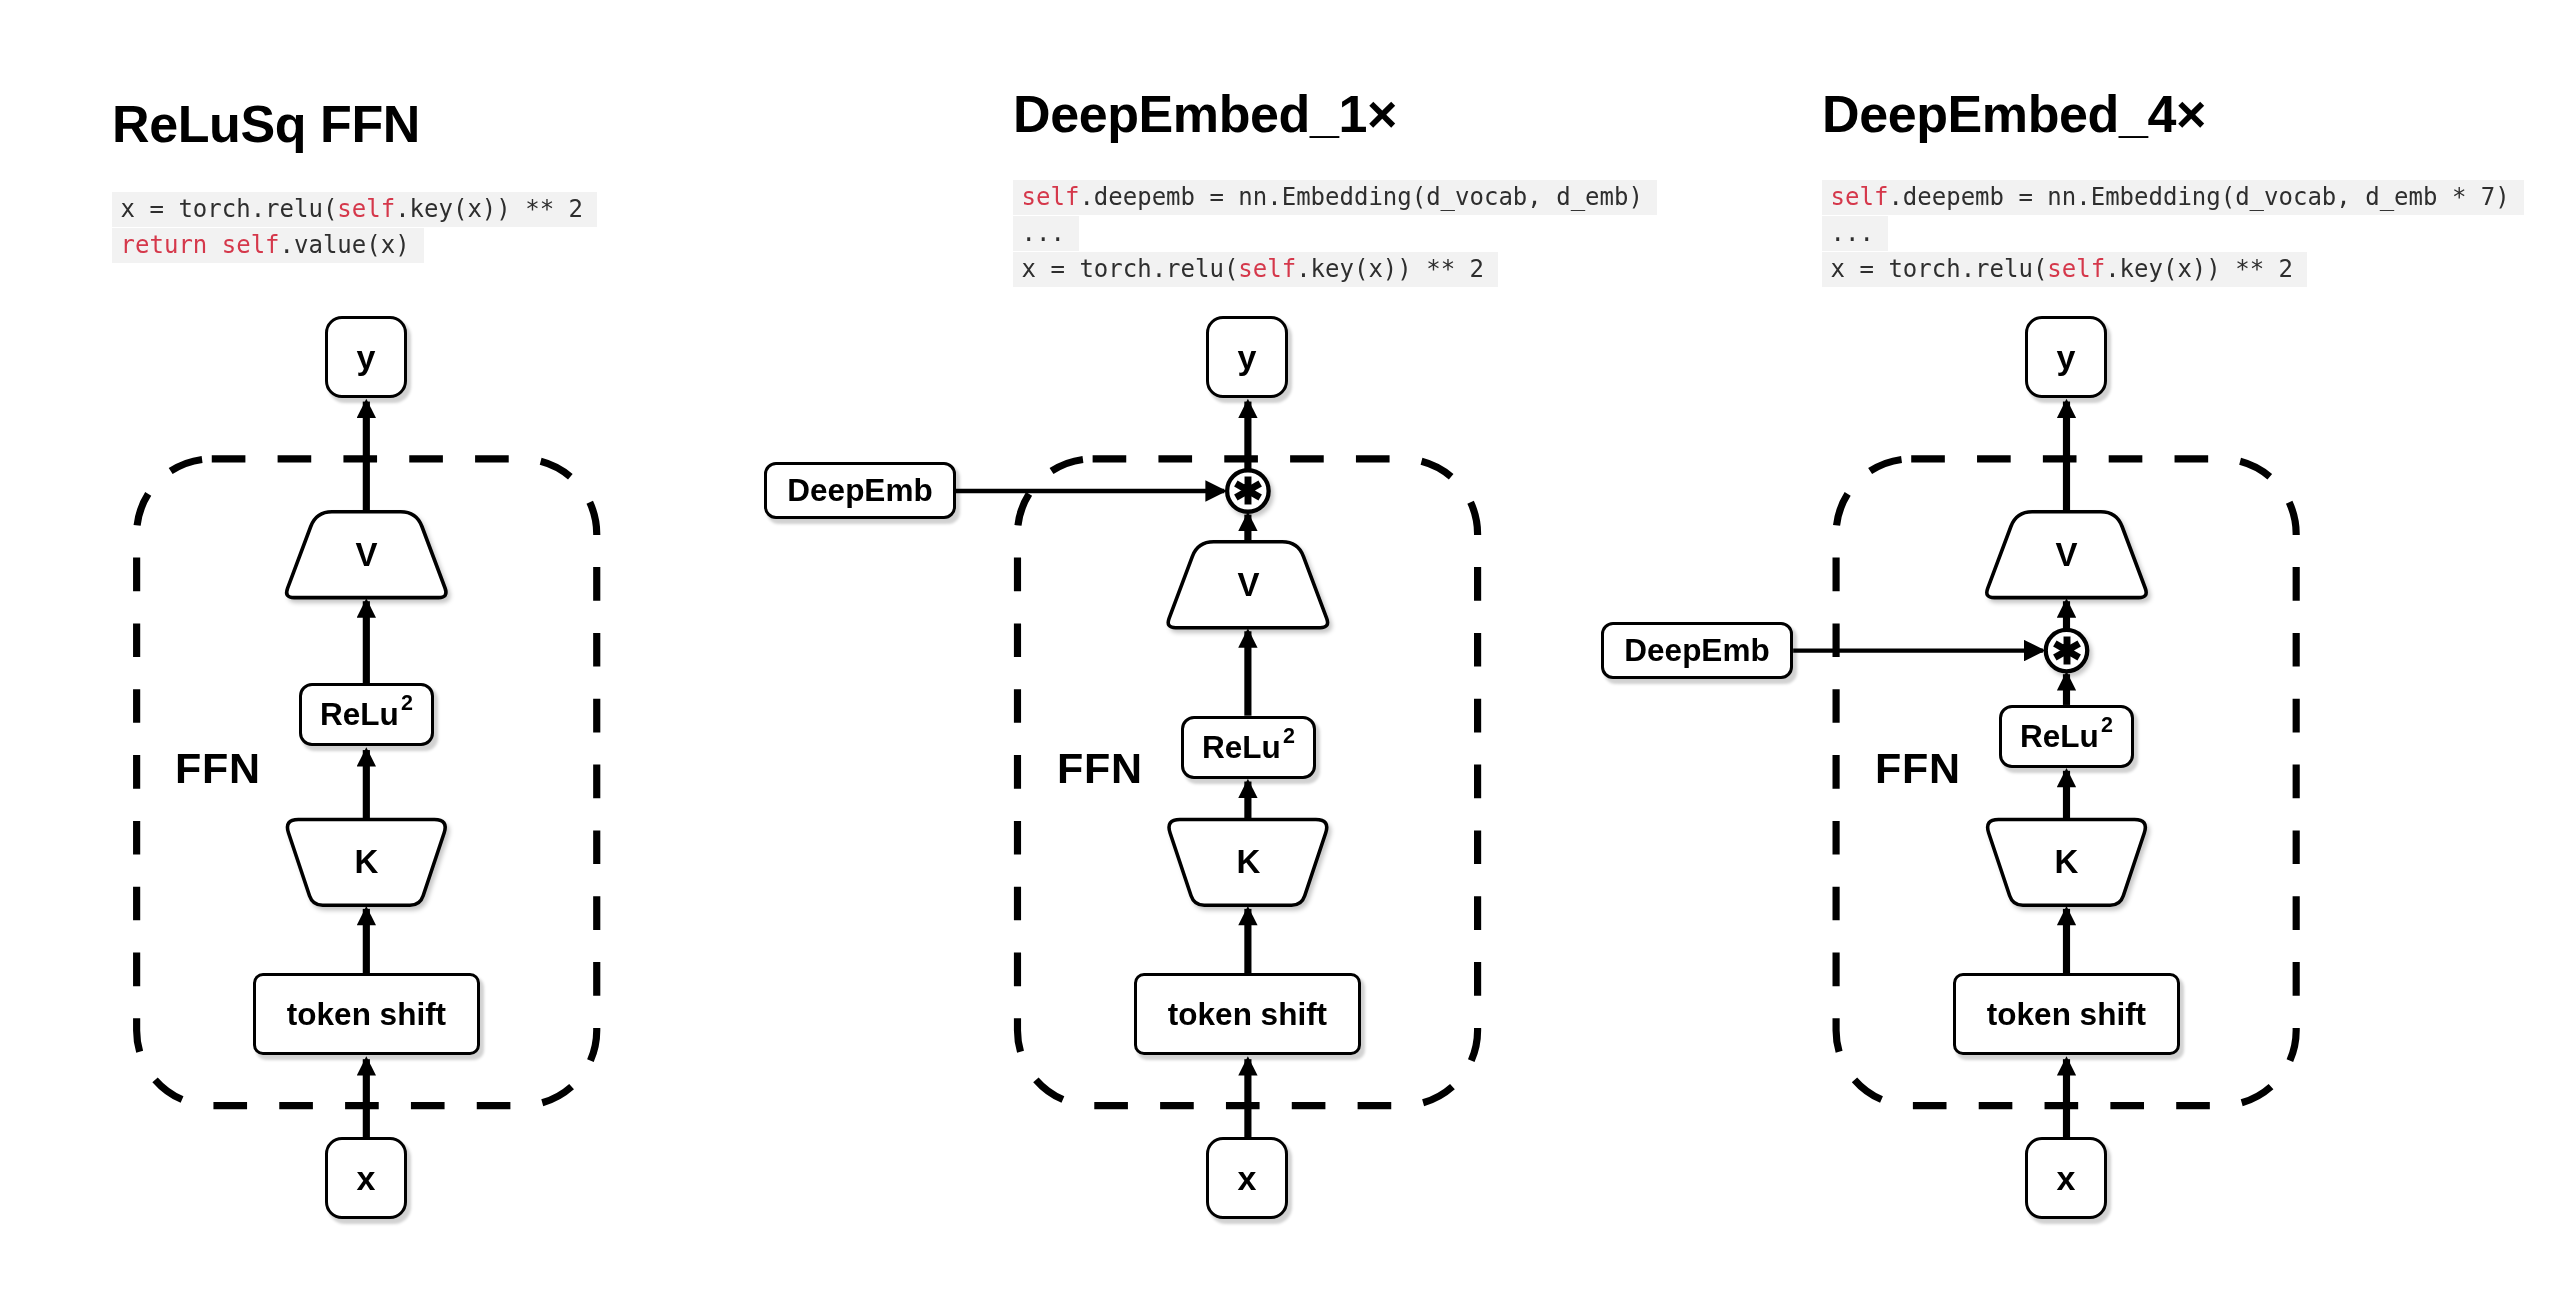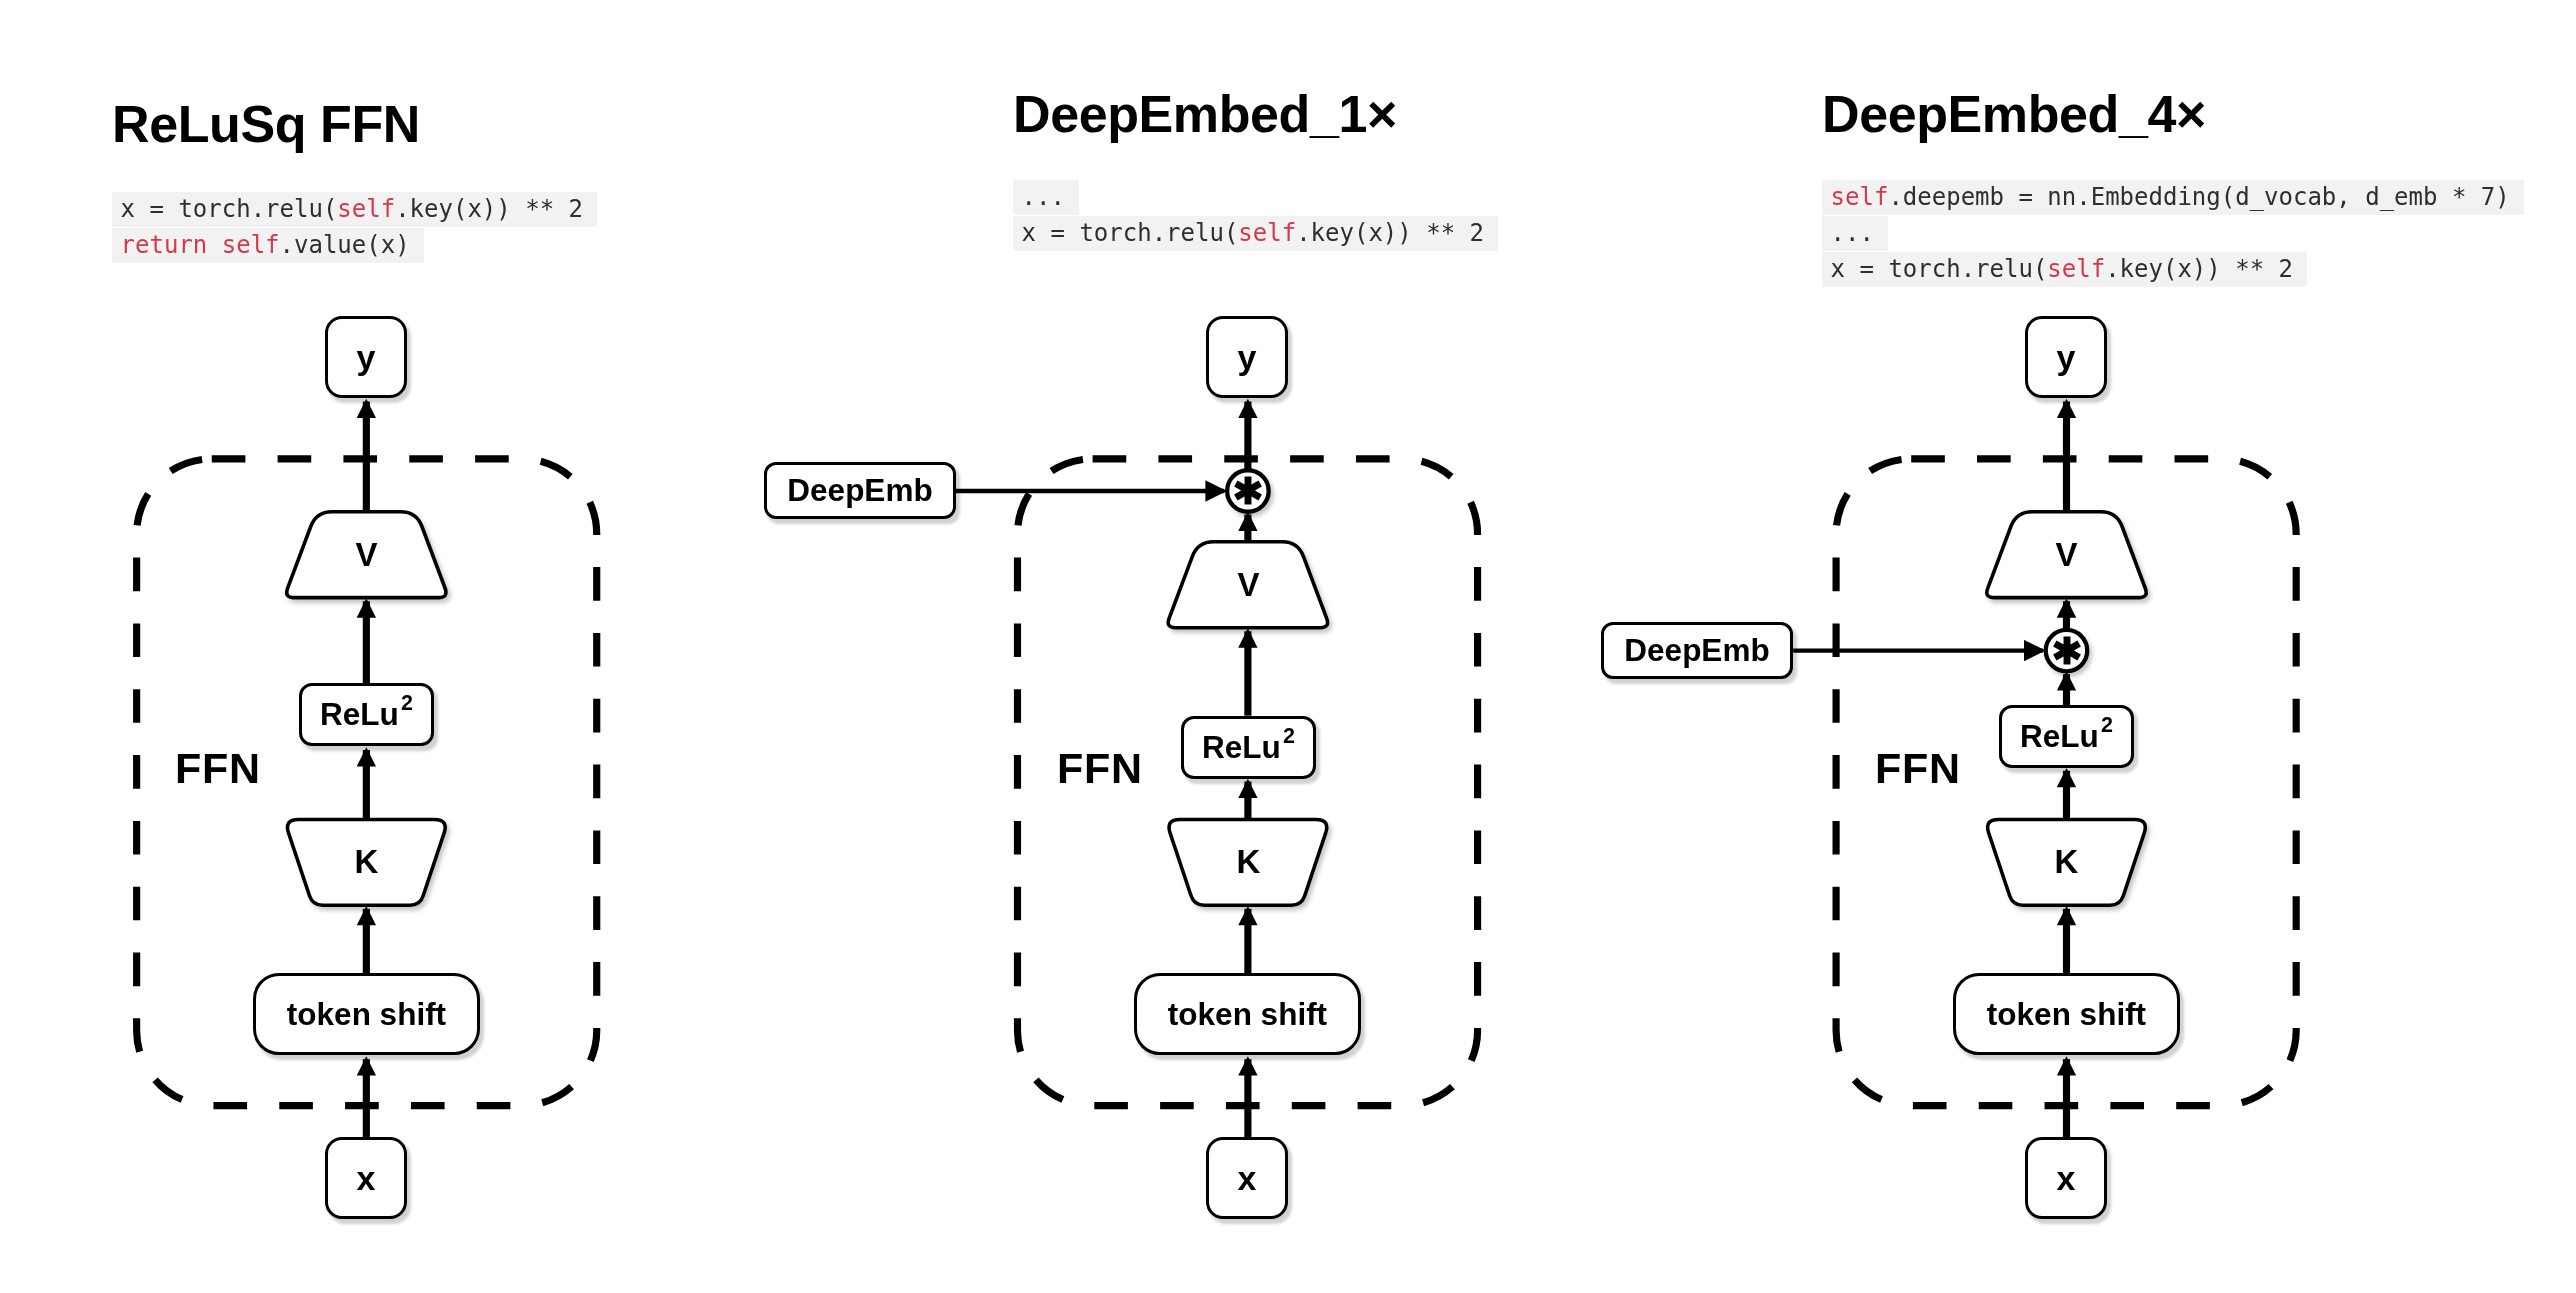--- a/index.html
+++ b/index.html
@@ -26,21 +26,21 @@
   .code-line{display:table;background:var(--code_bg,#f2f2f2);color:var(--code_text,#2e2e2e);
     padding:3.6px 14.3px 5px 8.6px;margin-bottom:1.4px;white-space:pre;}
   .code-line .kw{color:var(--keyword_red,#d5384b);}
   .code-line .pl{color:var(--code_text,#2e2e2e);}
 
   .node{position:absolute;display:flex;align-items:center;justify-content:center;background:#fff;
     border:3.6px solid var(--diagram_ink,#000);box-sizing:border-box;font-weight:bold;
     box-shadow:3.6px 4.3px 2.9px rgba(0,0,0,.18);}
   .box-io{width:82px;height:82px;border-radius:17px;font-size:34px;}
   .box-relu{width:135px;height:63px;border-radius:13px;font-size:31.5px;}
-  .box-token{width:227px;height:82px;border-radius:26px;font-size:31.5px;}
+  .box-token{width:227px;height:82px;border-radius:10px;font-size:31.5px;}
   .box-deepemb{width:192px;height:57px;border-radius:12px;font-size:31.5px;}
   .sup{font-size:21.5px;transform:translateY(-11.4px);margin-left:2.1px;}
 
   .trap-label{position:absolute;width:165px;height:86px;display:flex;align-items:center;justify-content:center;
     font-weight:bold;font-size:33px;}
   .ffn-label{position:absolute;font-weight:bold;font-size:43px;letter-spacing:0.7px;}
   .mult-glyph{position:absolute;width:42px;height:42px;display:flex;align-items:center;justify-content:center;
     font-weight:bold;font-size:37px;line-height:1;padding-top:1.4px;box-sizing:border-box;}
 </style>
 </head>
@@ -112,20 +112,21 @@
     <span>ReLu</span>
       <span class="sup">2</span>
   </div>
   <div class="ffn-label" style="left:155px;top:744px;">FFN</div>
   <div class="trap-label" style="left:264px;top:819px;">K</div>
   <div class="node box-token" style="left:233px;top:973px;">token shift</div>
   <div class="node box-io" style="left:305px;top:1137px;">x</div>
 
   <div class="title" style="left:993px;top:84px;">DeepEmbed_1×</div>
   <div class="code" style="left:993px;top:180px;">
+      <div class="code-line"><span class="kw">self</span><span class="pl">.deepemb = nn.Embedding(d_vocab, d_emb)</span></div>
       <div class="code-line"><span class="pl">...</span></div>
       <div class="code-line"><span class="pl">x = torch.relu(</span><span class="kw">self</span><span class="pl">.key(x)) ** 2</span></div>
     </div>
   <div class="node box-io" style="left:1186px;top:316px;">y</div>
   <div class="node box-deepemb" style="left:744px;top:462px;">DeepEmb</div>
   <div class="mult-glyph" style="left:1207px;top:470px;">✱</div>
   <div class="trap-label" style="left:1146px;top:542px;">V</div>
   <div class="node box-relu" style="left:1161px;top:716px;">
     <span>ReLu</span>
       <span class="sup">2</span>

